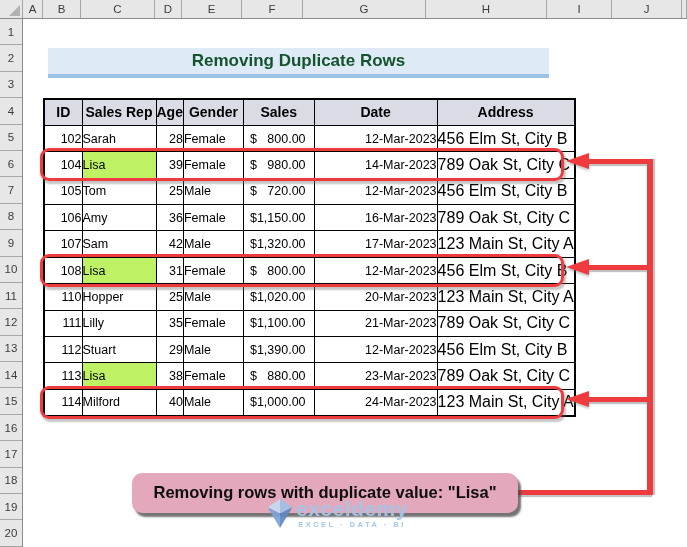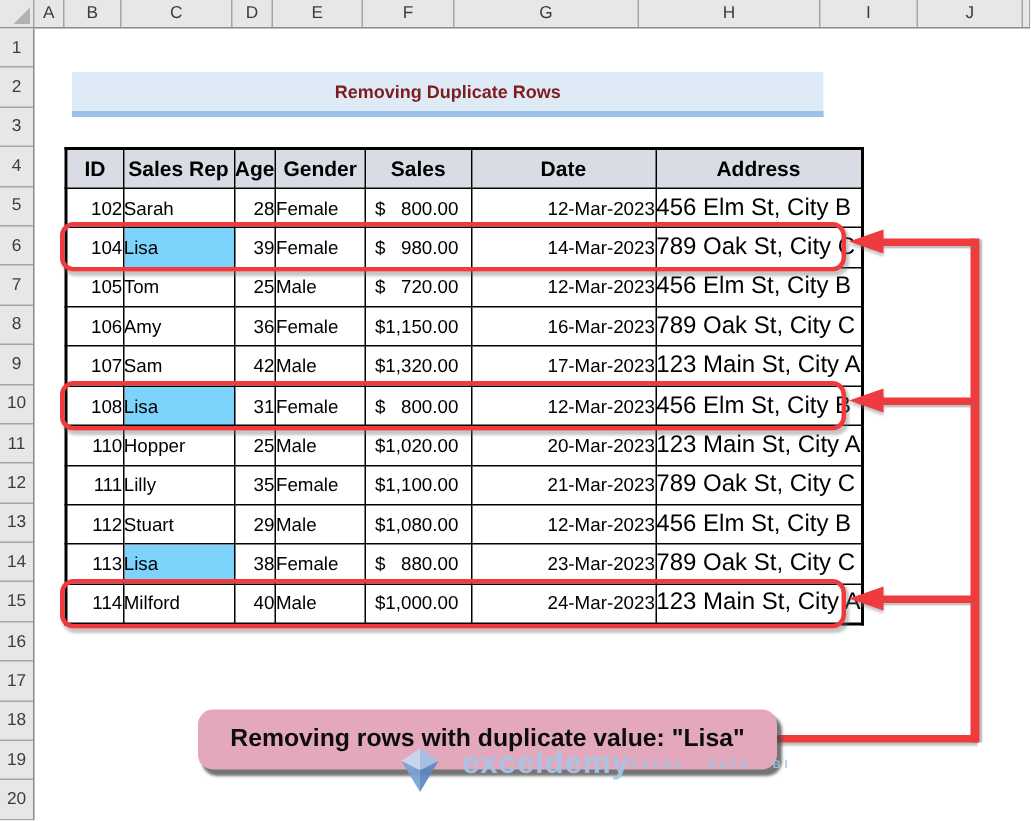--- a/index.html
+++ b/index.html
@@ -40,21 +40,21 @@
     width:100%; height:26.4px; border-bottom:1px solid #a6a6a6;
     display:flex; align-items:center; justify-content:center;
     font-size:11.5px; color:#3c3c3c;
   }
 
   
   #title-banner {
     position:absolute; left:48px; top:47.5px; width:501px; height:30px;
     background:#deebf7; border-bottom:4px solid #9cc2e5;
     display:flex; align-items:center; justify-content:center;
-    font-size:12px; font-weight:bold; color:#7f1d1d;text-align:center;
+    font-size:17px; font-weight:bold; color:#14532d;text-align:center;
   }
 
   
   #data-table {
     position:absolute; left:43px; top:98px;
     border-collapse:collapse; table-layout:fixed;
     border:2px solid #000;
     font-size:12.5px; color:#000;
   }
   #data-table th, #data-table td {
@@ -62,21 +62,21 @@
     white-space:nowrap; padding:0;
   }
   #data-table th {
     background:#d9dce5; font-weight:bold; text-align:center; font-size:14px;
   }
   td.al { text-align:left;  padding-left:4px; }
   td.ar { text-align:right; padding-right:5px; }
   td.addr { text-align:left; padding-left:3px; font-size:16px; }
   td.money .mcell { display:flex; justify-content:space-between; align-items:center;
                     padding:0 8px 0 6px; }
-  td.hl { background:#7dd3fc; }
+  td.hl { background:#bef264; }
 
   
   .dup-outline {
     position:absolute; left:39.5px; width:524px; height:33.5px;
     border:3.5px solid #ef3b3e; border-radius:9px;
     box-shadow:1.5px 2.5px 2px rgba(110,110,110,0.4);
     pointer-events:none;
   }
   #dup-box-1 { top:147.5px; }
   #dup-box-2 { top:253.5px; }
@@ -111,21 +111,21 @@
     display:flex; align-items:center; justify-content:center;
     font-size:16.5px; font-weight:600; color:#0d0d0d;
     z-index:2;
   }
 
   
   #watermark {
     position:absolute; left:267px; top:499px; z-index:3; opacity:0.92;
     display:flex; align-items:flex-start; gap:3px;
   }
-  #wm-text-col { display:flex; flex-direction:row; align-items:center;margin-left:12px; }
+  #wm-text-col { display:flex; flex-direction:column; align-items:center; }
   #wm-brand {
     font-size:21px; font-weight:bold; color:#a5c6e8; line-height:19px;
     letter-spacing:0.5px;
   }
   #wm-tagline {
     font-size:7.5px; font-weight:bold; color:#9cc3e6; letter-spacing:2.5px;
     margin-top:2px;
   }
 </style>
 </head>
@@ -314,21 +314,21 @@
           <td class="addr">789 Oak St, City C</td>
         </tr>
         <tr>
           <td class="ar">112</td>
           <td class="al">Stuart</td>
           <td class="ar">29</td>
           <td class="al">Male</td>
           <td class="money">
             <div class="mcell">
               <span>$</span>
-              <span>1,080.00</span>
+              <span>1,390.00</span>
             </div>
           </td>
           <td class="ar">12-Mar-2023</td>
           <td class="addr">456 Elm St, City B</td>
         </tr>
         <tr>
           <td class="ar">113</td>
           <td class="al hl">Lisa</td>
           <td class="ar">38</td>
           <td class="al">Female</td>

